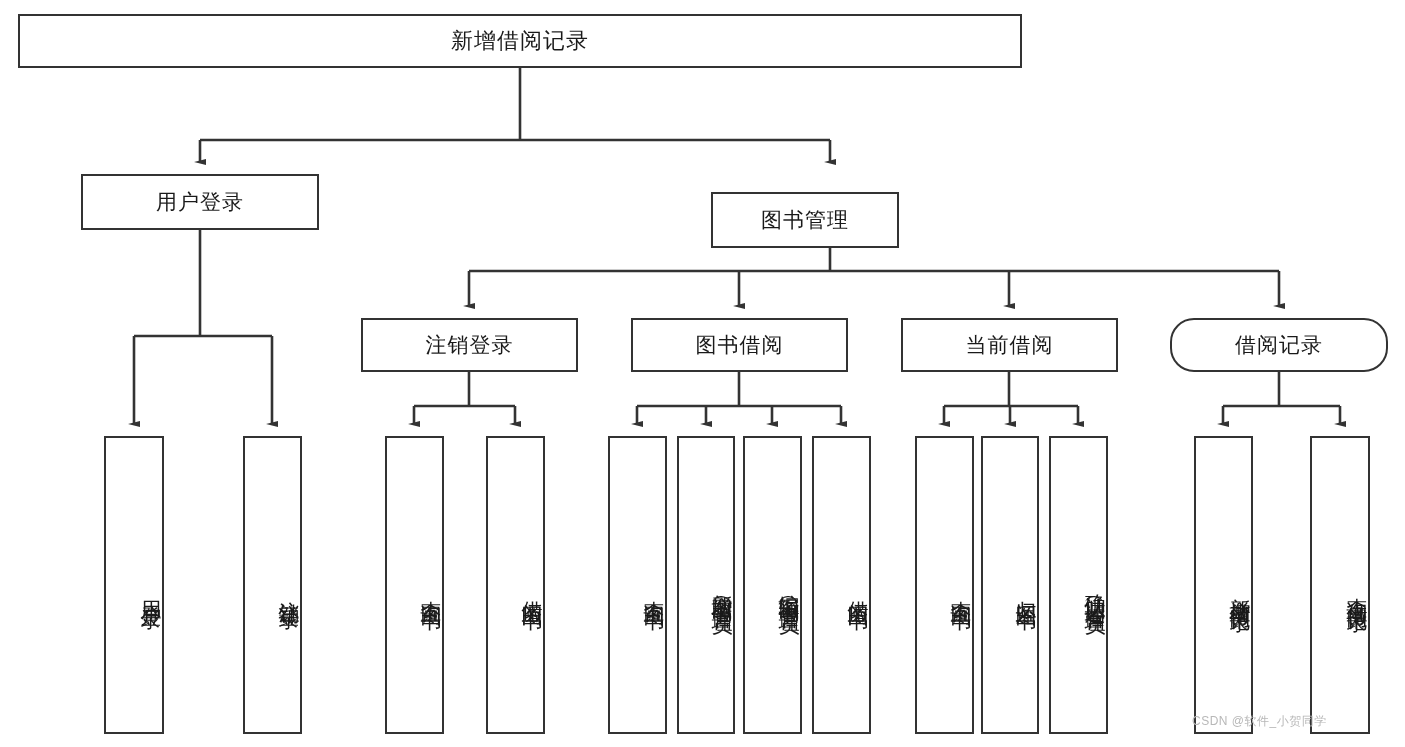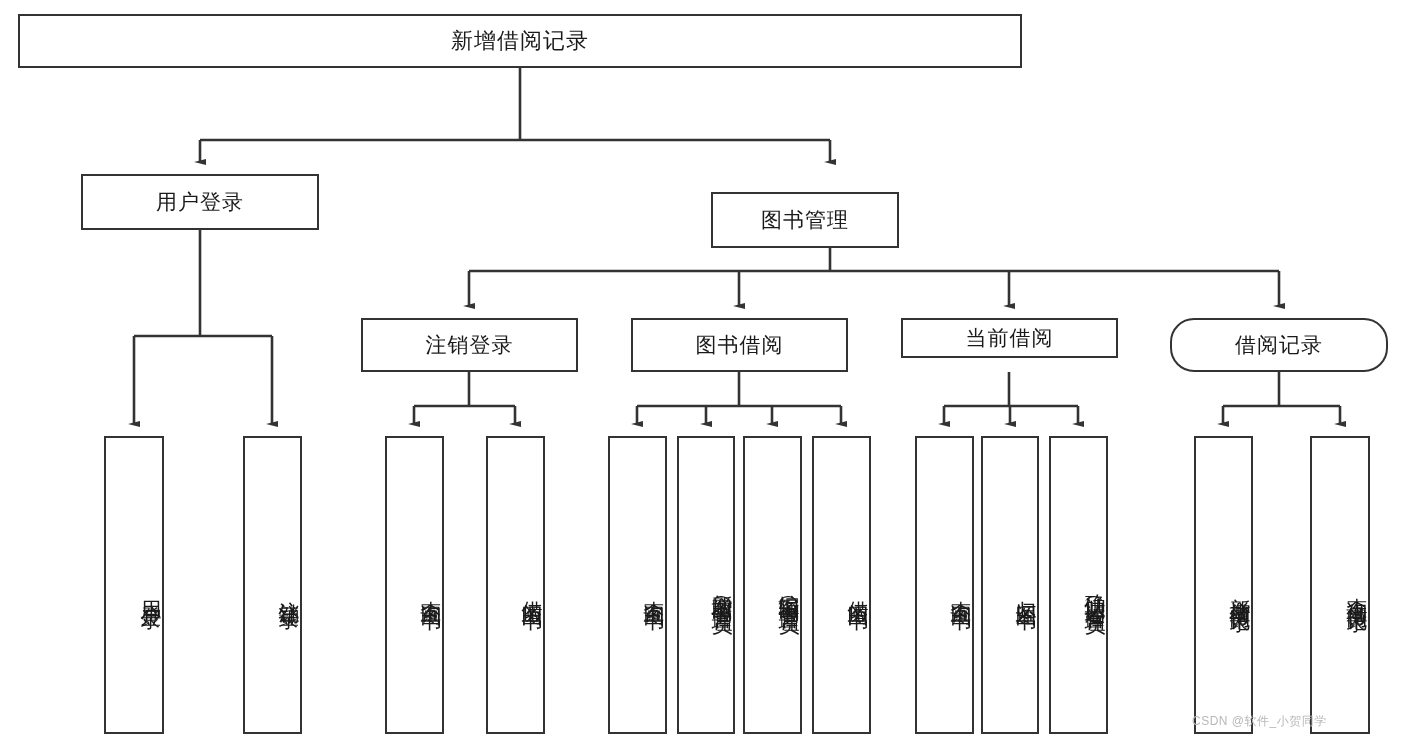--- a/index.html
+++ b/index.html
@@ -135,21 +135,21 @@
   <div class="node horiz" style="left:711px; top:174px; width:188px; height:56px;margin-top:18px;">
     <span class="lbl">图书管理</span>
   </div>
 
   <div class="node horiz" style="left:361px; top:318px; width:217px; height:54px;">
     <span class="lbl">注销登录</span>
   </div>
   <div class="node horiz" style="left:631px; top:318px; width:217px; height:54px;">
     <span class="lbl">图书借阅</span>
   </div>
-  <div class="node horiz" style="left:901px; top:318px; width:217px; height:40px;align-items:center;">
+  <div class="node horiz" style="left:901px; top:318px; width:217px; height:54px;align-items:center;">
     <span class="lbl">当前借阅</span>
   </div>
   <div class="node horiz" style="left:1170px; top:318px; width:218px; height:54px;border-radius:24px;">
     <span class="lbl">借阅记录</span>
   </div>
 
   <div class="node vert" style="left:104px; top:436px; width:60px; height:298px;">
     <span class="lbl">用户登录</span>
   </div>
   <div class="node vert" style="left:243px; top:436px; width:59px; height:298px;">

